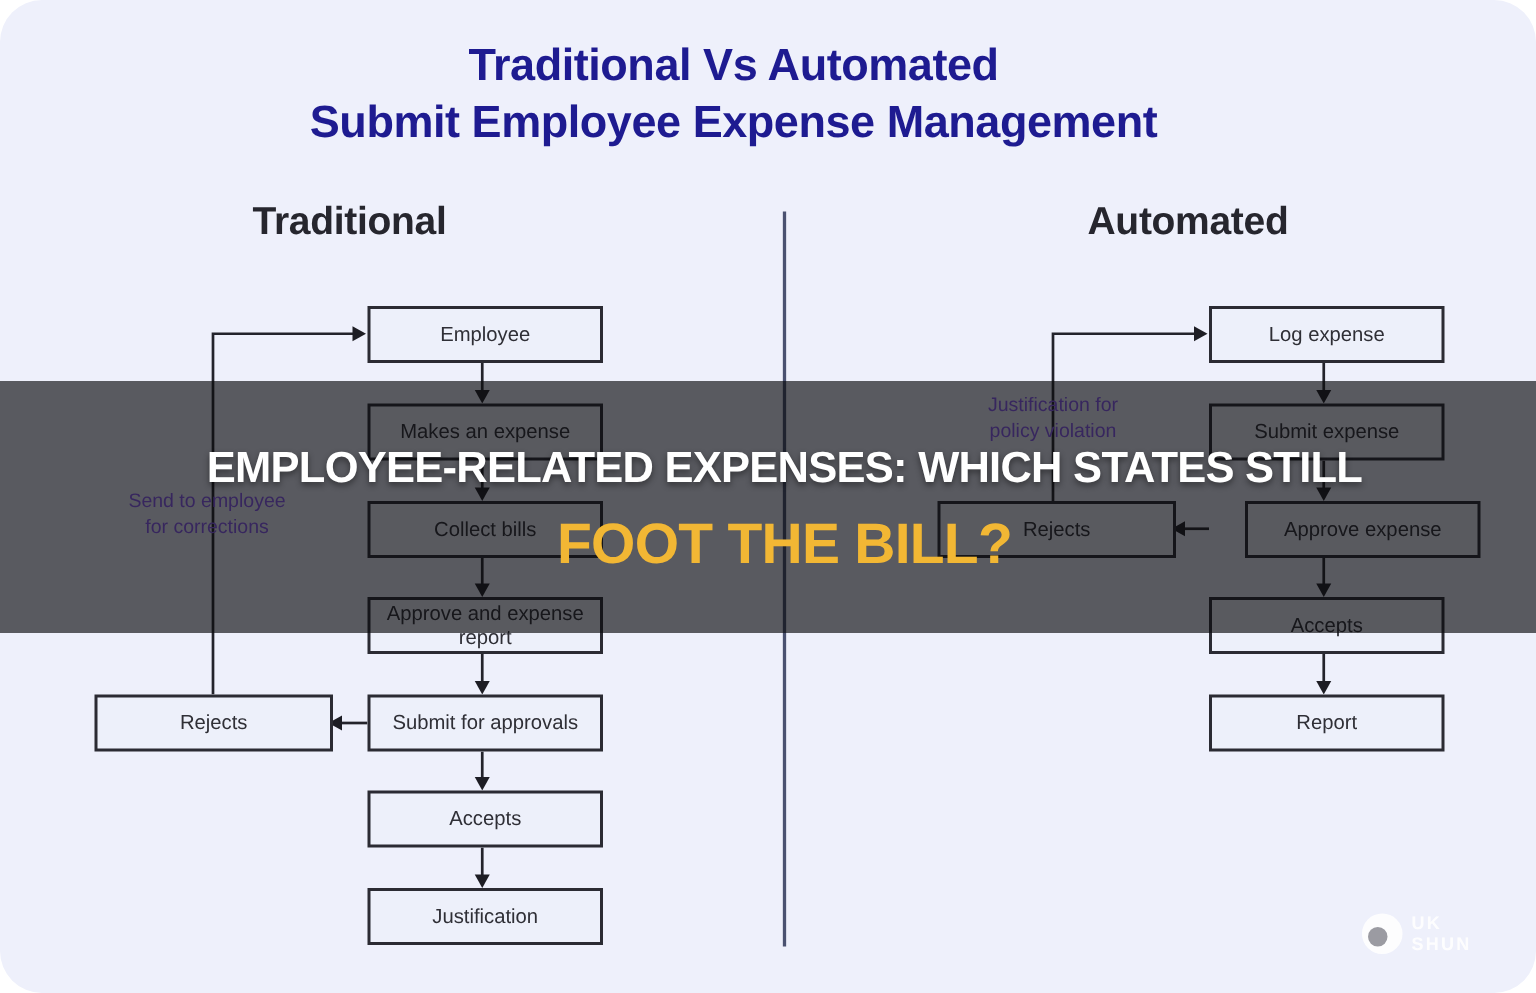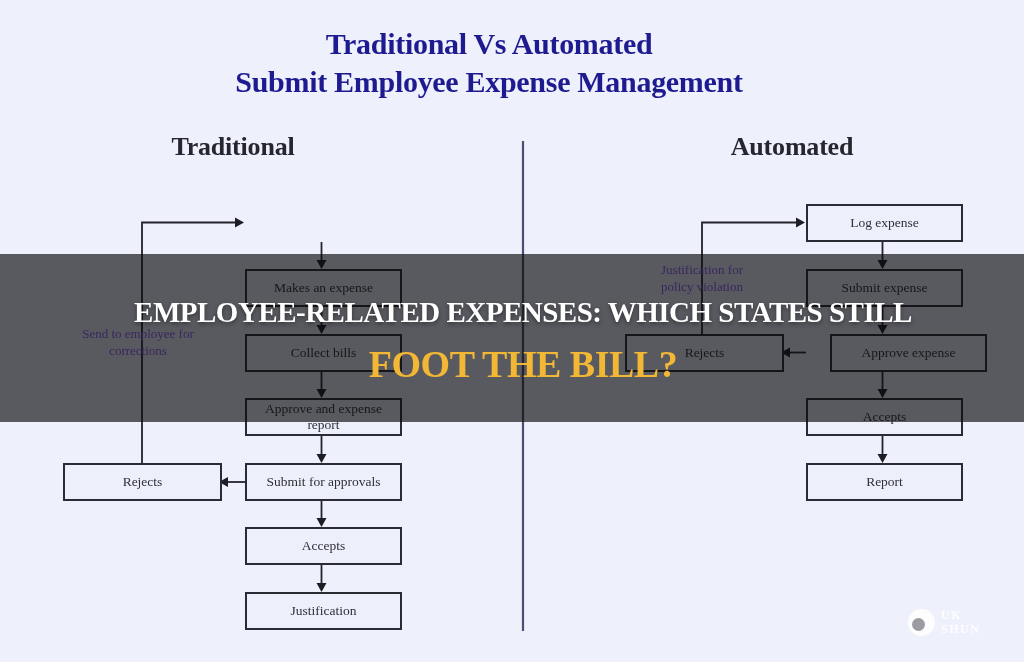--- a/index.html
+++ b/index.html
@@ -1,21 +1,22 @@
 <!DOCTYPE html>
 <html><head>
 <meta charset="utf-8">
 <style>
   html,body{margin:0;padding:0;}
   #page{
     position:relative;
     width:1024px;height:662px;
     background:#eef0fb;
     overflow:hidden;
-    font-family:Liberation Serif, serif;
+    font-family:Liberation Sans, sans-serif;
+    border-radius:28px;
   }
   
   .title-block{
     position:absolute;left:0;top:25px;width:978px;
     text-align:center;color:#1e1b91;font-weight:bold;
   }
   .title-line{font-size:30px;line-height:38px;letter-spacing:-0.3px;}
   
   .section-heading{
     position:absolute;top:132px;width:220px;text-align:center;
@@ -156,20 +157,21 @@
       <line class="conn" x1="806" y1="352.5" x2="790" y2="352.5"></line>
       <polygon class="head" points="790,347.5 790,357.5 781,352.5"></polygon>
     </g>
 
     <g>
       <polyline class="conn" points="702,334 702,222.5 797,222.5"></polyline>
       <polygon class="head" points="796,217.5 796,227.5 805,222.5"></polygon>
     </g>
   </svg>
 
+  <div class="node nL" id="n-employee">Employee</div>
   <div class="node nL" id="n-makes">Makes an expense</div>
   <div class="node nL" id="n-collect">Collect bills</div>
   <div class="node nL" id="n-compile">Approve and expense report</div>
   <div class="node nL" id="n-submitapp">Submit for approvals</div>
   <div class="node nL" id="n-accepts-t">Accepts</div>
   <div class="node nL" id="n-reimb">Justification</div>
   <div class="node" id="n-rejects-t">Rejects</div>
 
   <div class="node nR" id="n-logexp">Log expense</div>
   <div class="node nR" id="n-submitexp">Submit expense</div>

